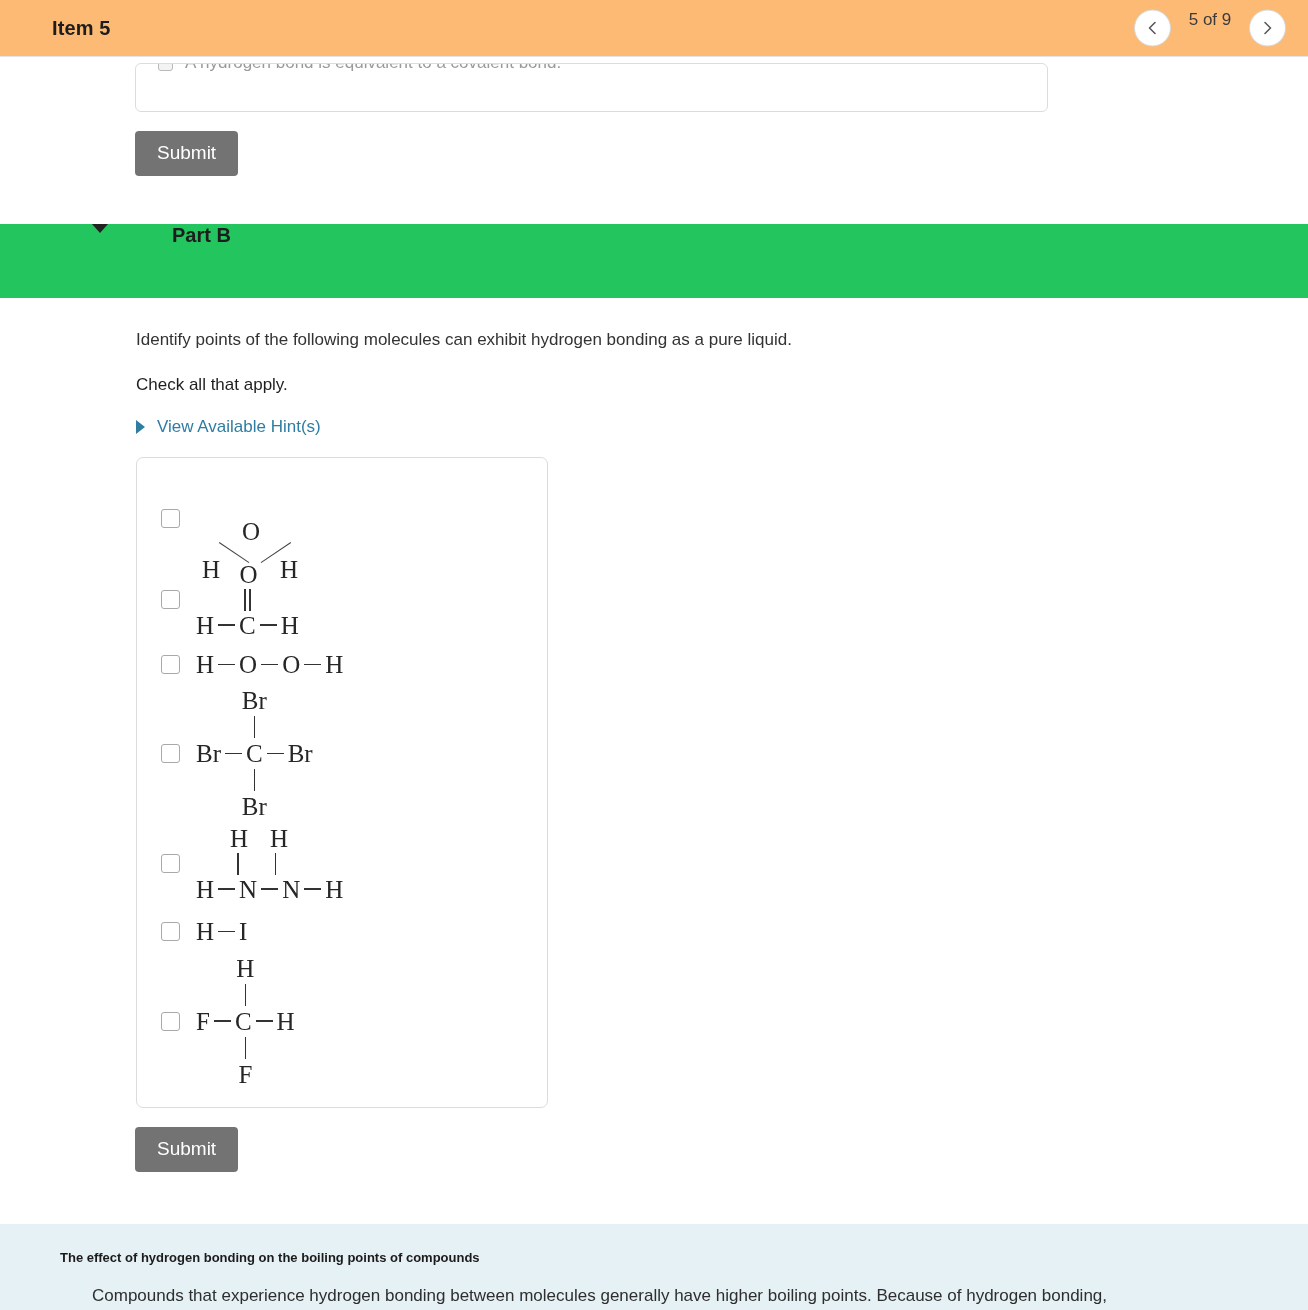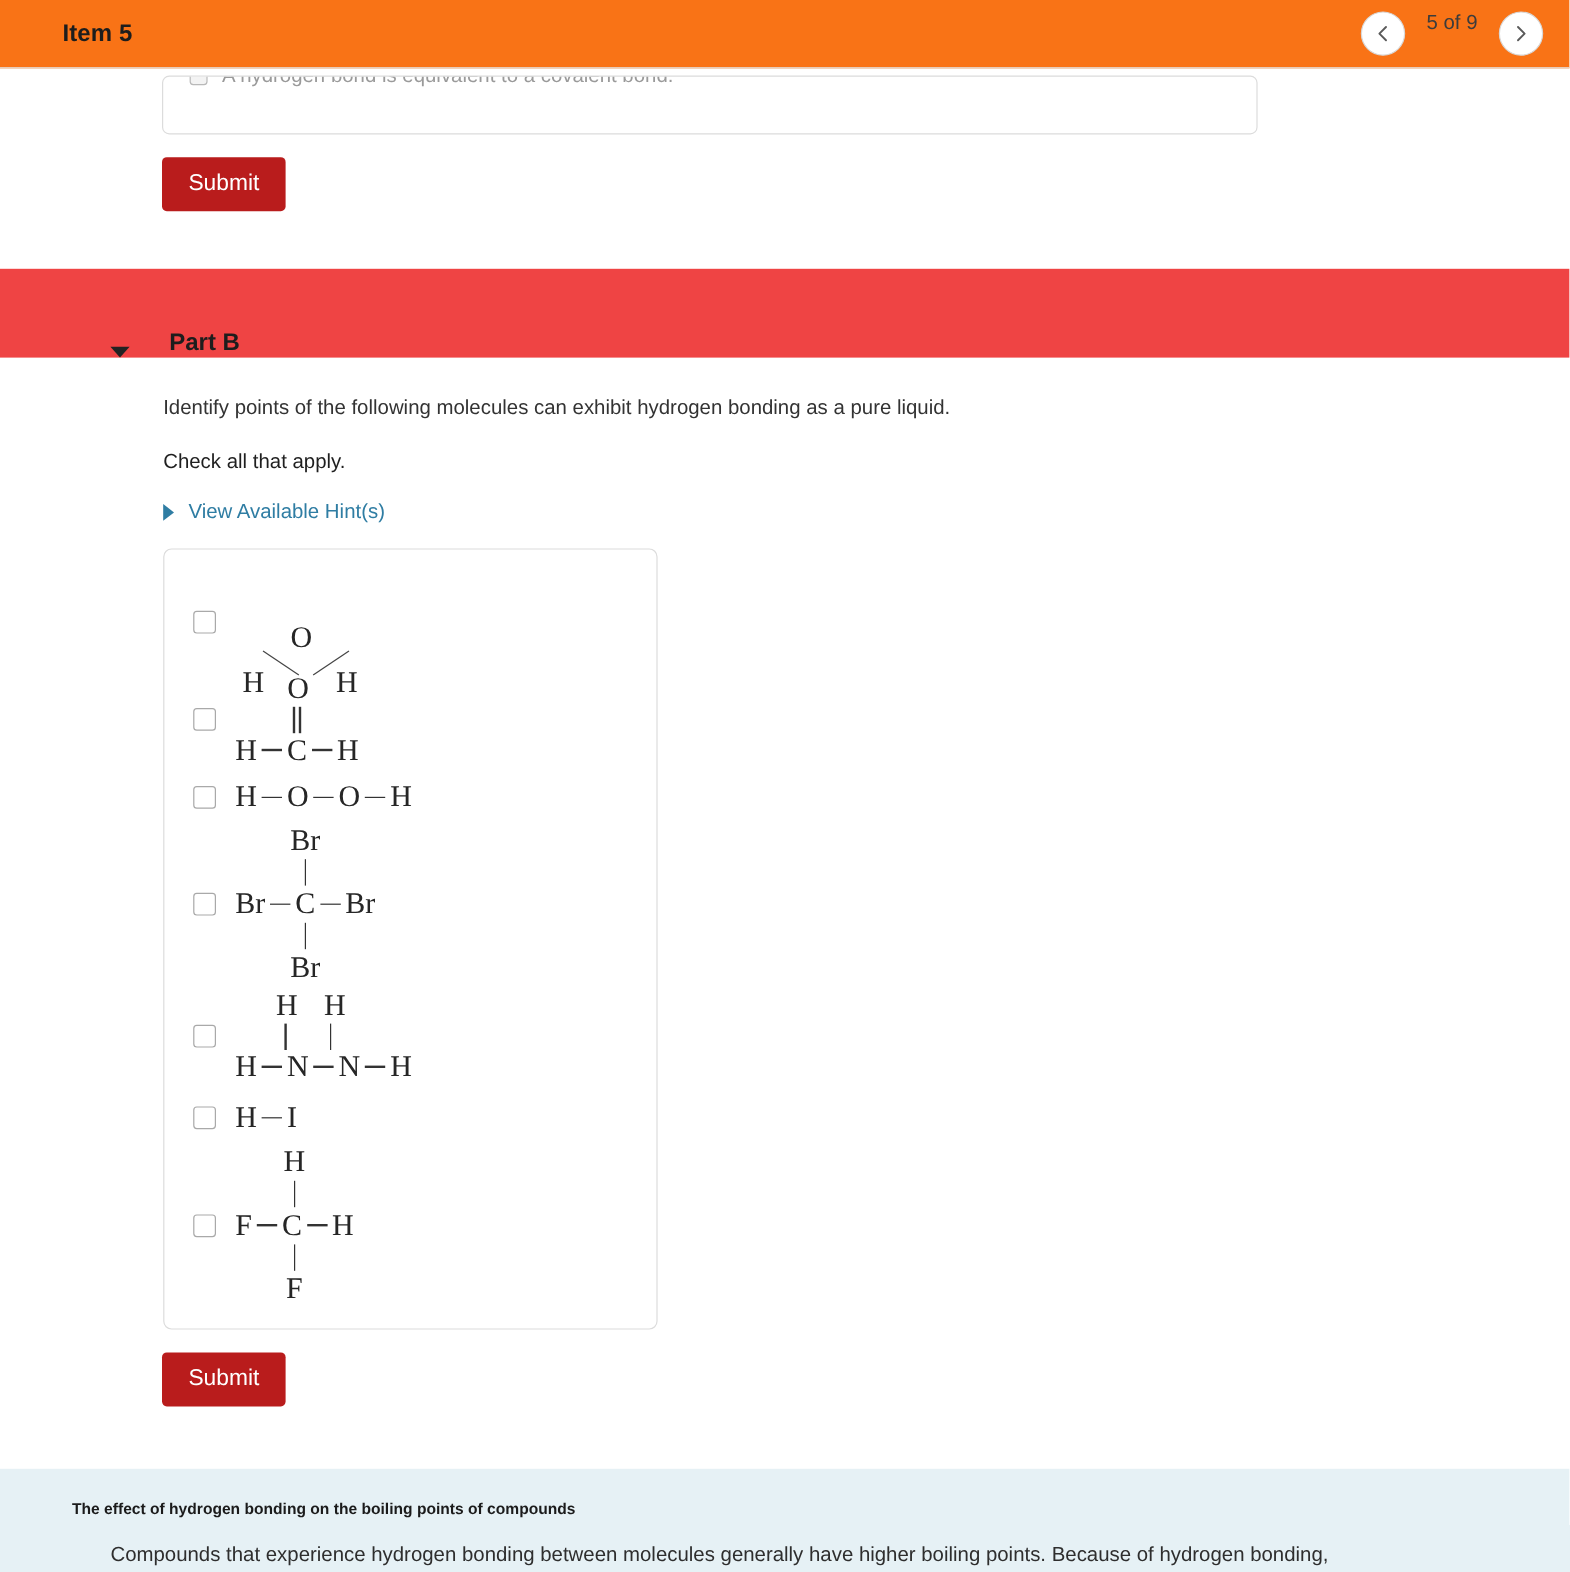--- a/index.html
+++ b/index.html
@@ -10,21 +10,21 @@
     font-family: "Liberation Sans", sans-serif;
     color: #2b2b2b;
     overflow: hidden;
   }
 
   
   .topbar {
     position: relative;
     height: 57px;
     border-bottom: 1px solid #e3e3e3;
-    background: #f97316;
+    background: #fdba74;
     display: flex;
     align-items: center;
   }
   .item-title {
     margin-left: 52px;
     font-size: 20px;
     font-weight: bold;
     color: #1d1d1d;
     letter-spacing: .1px;
   }
@@ -89,39 +89,40 @@
     border: 1px solid #b9b9b9;
     border-radius: 3px;
     background: #f3f3f3;
     flex: none;
   }
 
   .submit-btn {
     display: inline-block;
     margin-left: 135px;
     margin-top: 19px;
-    background: #b91c1c;
+    background: #737373;
     color: #ffffff;
     font-size: 19px;
     padding: 11px 22px 12px 22px;
     border: none;
     border-radius: 4px;
     cursor: pointer;
     font-family: "Liberation Sans", sans-serif;
   }
 
   
   .part-header {
     margin-top: 48px;
-    background: #ef4444;
+    background: #22c55e;
     height: 74px;
     display: flex;
-    align-items: flex-end;
+    align-items: flex-start;
     padding-left: 92px;
     cursor: pointer;
+    gap: 31px;
   }
   .caret-down {
     width: 0; height: 0;
     border-left: 8px solid transparent;
     border-right: 8px solid transparent;
     border-top: 9px solid #222;
     margin-right: 33px;
     flex: none;
   }
   .part-label {

